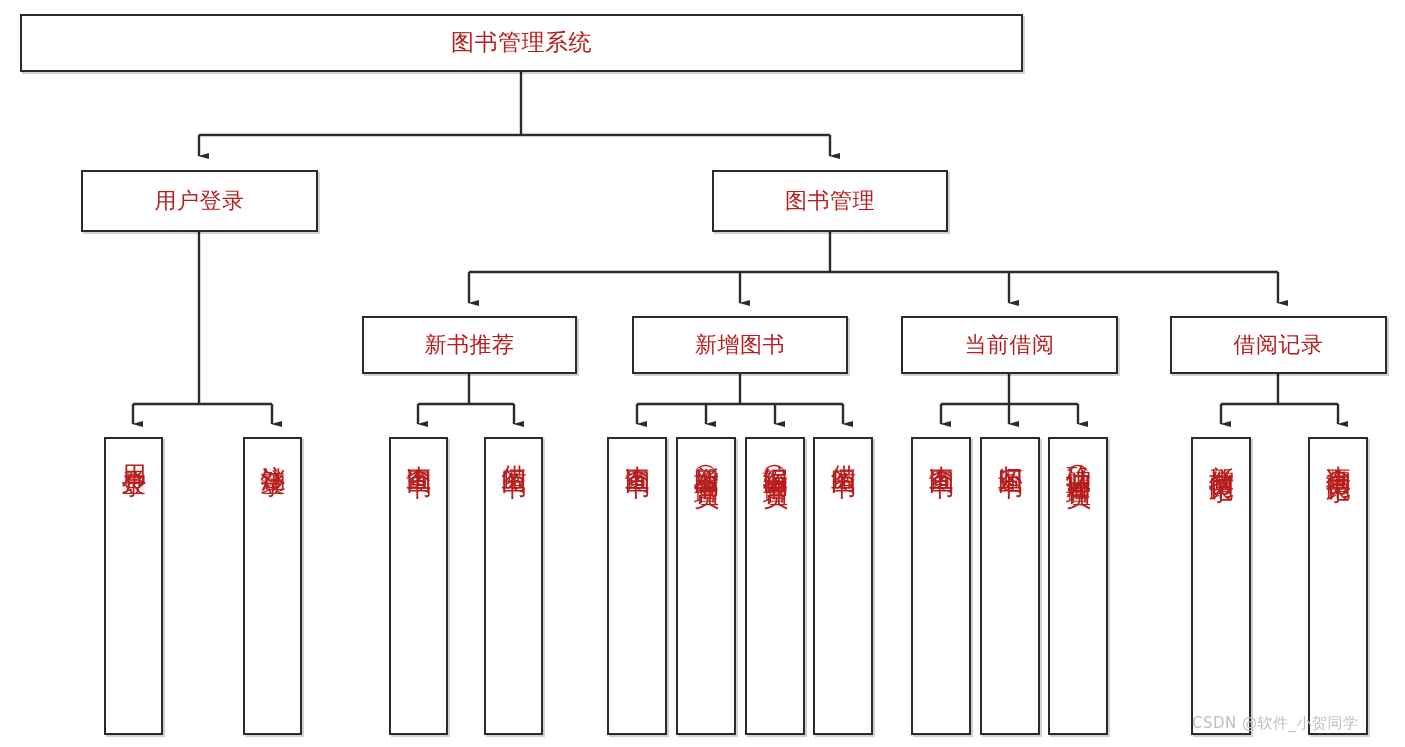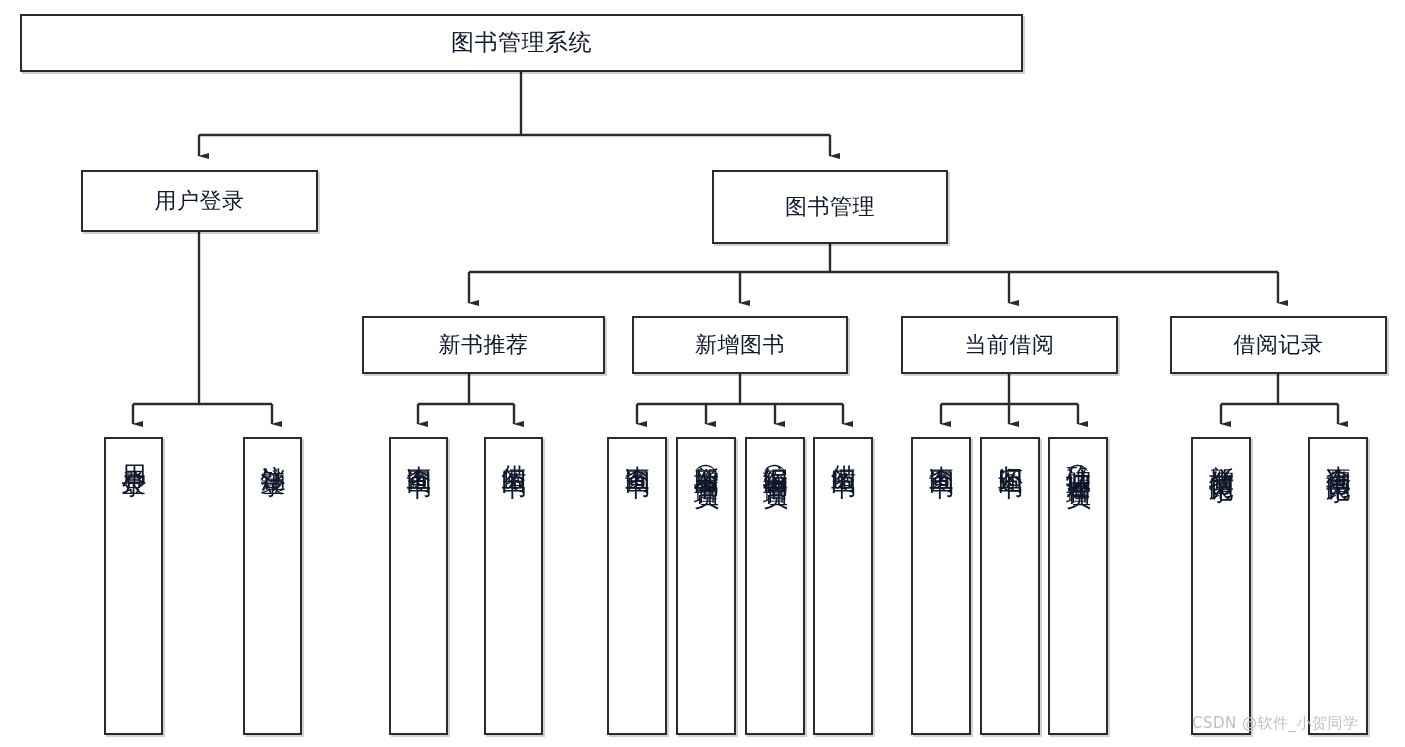--- a/index.html
+++ b/index.html
@@ -29,21 +29,21 @@
     position: absolute;
     box-sizing: border-box;
     background: #ffffff;
     border: 2px solid #2b2b2b;
     display: flex;
     align-items: center;
     justify-content: center;
     box-shadow: 2px 2px 0 rgba(0,0,0,0.18);
   }
   .node .lbl {
-    color: #0f172a;
+    color: #b91c1c;
     text-align: right;
     line-height: 1.12;
     letter-spacing: 0.5px;
   }
   .node.horiz .lbl {
     font-size: 22px;
     white-space: nowrap;
   }
   .node.root .lbl {
     font-size: 23px;
@@ -125,25 +125,25 @@
     </g>
   </svg>
 
   <div class="node horiz root" style="left:20px; top:14px; width:1003px; height:58px;">
     <span class="lbl">图书管理系统</span>
   </div>
 
   <div class="node horiz" style="left:81px; top:170px; width:237px; height:62px;">
     <span class="lbl">用户登录</span>
   </div>
-  <div class="node horiz" style="left:712px; top:170px; width:236px; height:74px;">
+  <div class="node horiz" style="left:712px; top:170px; width:236px; height:62px;">
     <span class="lbl">图书管理</span>
   </div>
 
-  <div class="node horiz" style="left:362px; top:316px; width:243px; height:58px;">
+  <div class="node horiz" style="left:362px; top:316px; width:215px; height:58px;">
     <span class="lbl">新书推荐</span>
   </div>
   <div class="node horiz" style="left:632px; top:316px; width:216px; height:58px;">
     <span class="lbl">新增图书</span>
   </div>
   <div class="node horiz" style="left:1170px; top:316px; width:217px; height:58px;">
     <span class="lbl">借阅记录</span>
   </div>
   <div class="node horiz" style="left:901px; top:316px; width:217px; height:58px;">
     <span class="lbl">当前借阅</span>

